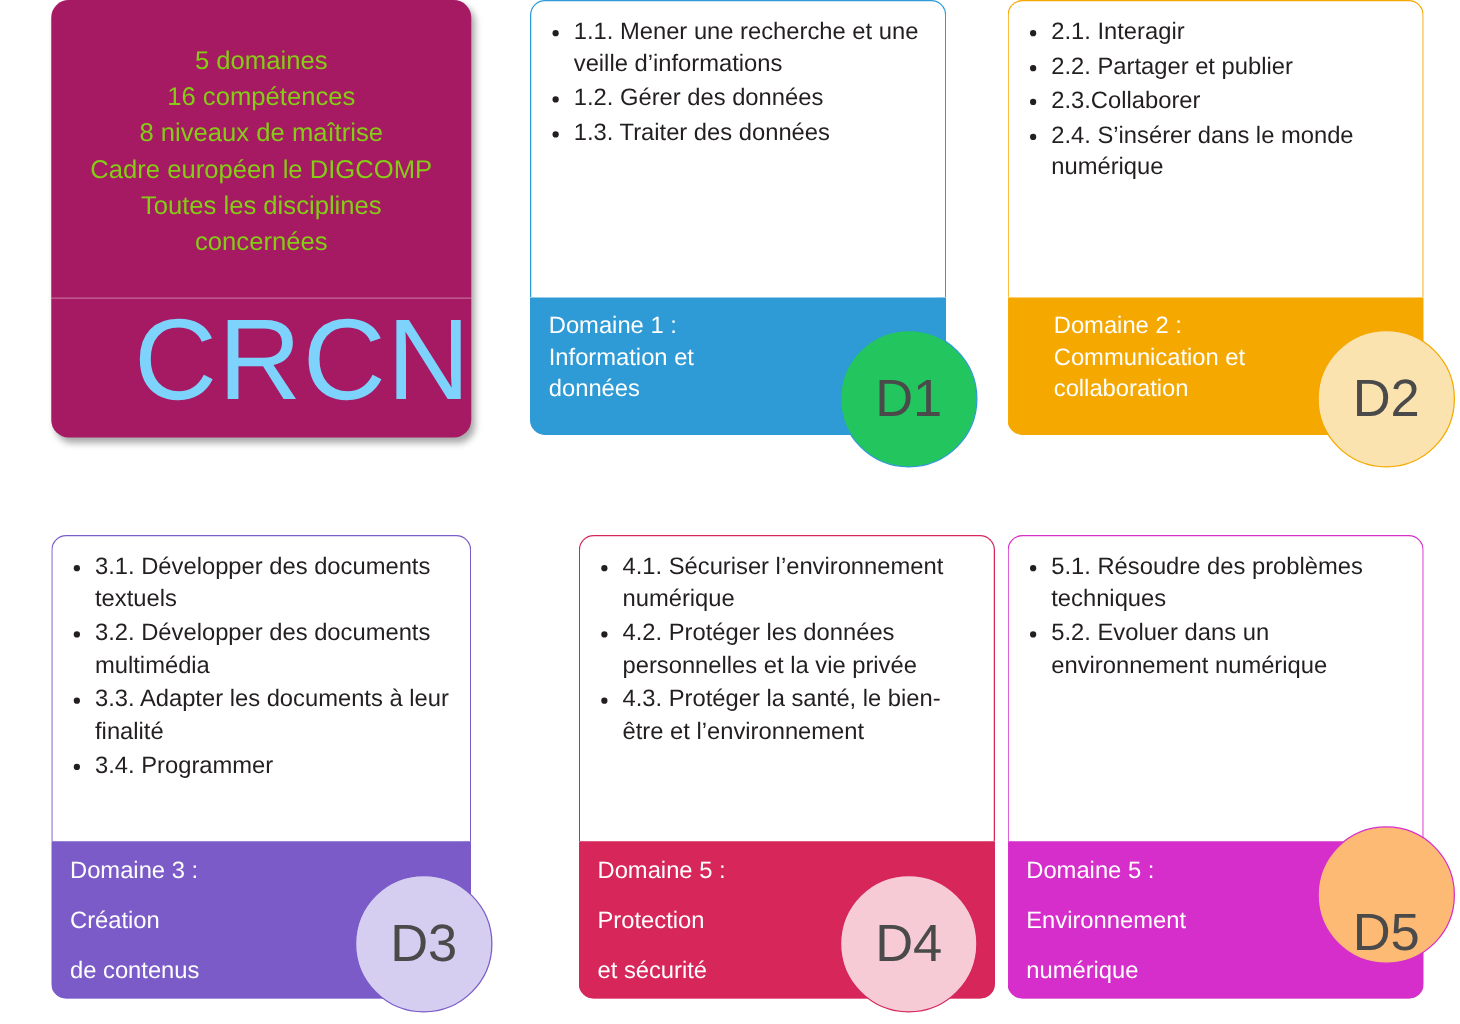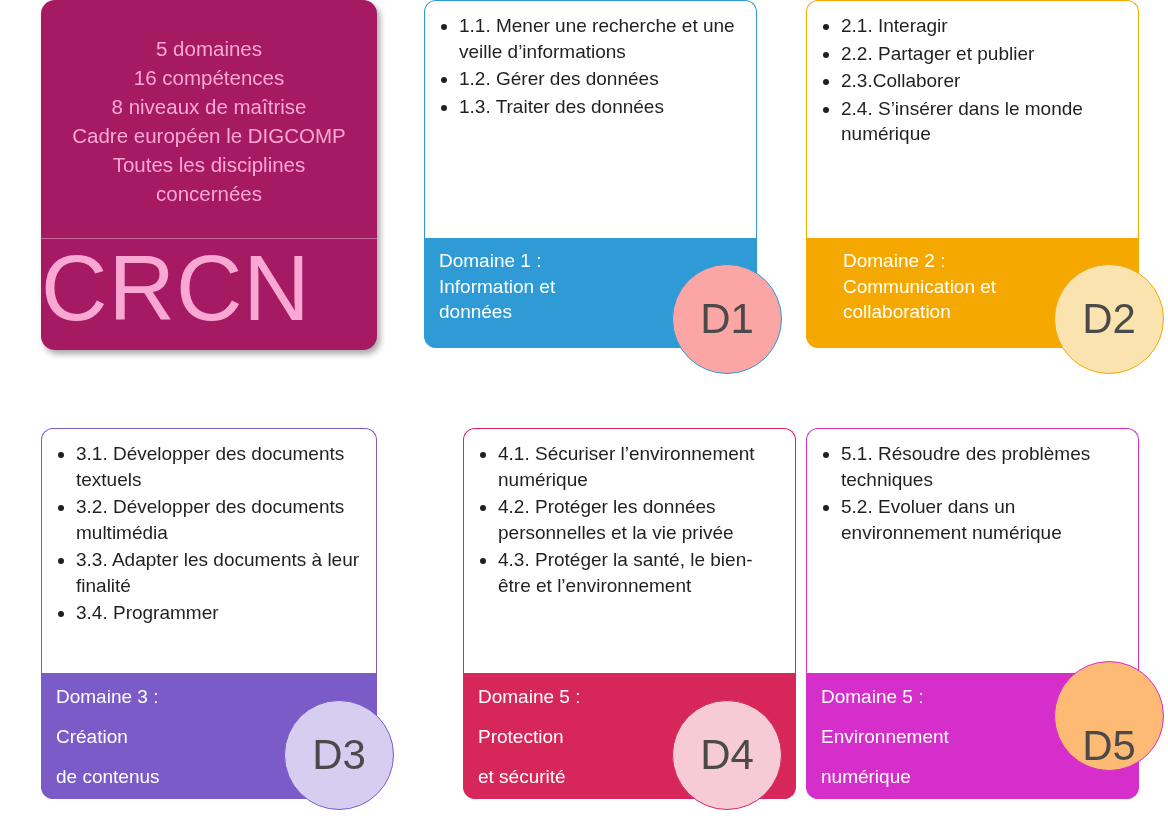--- a/index.html
+++ b/index.html
@@ -32,41 +32,41 @@
     border-radius: 14px;
     box-shadow: 3px 4px 6px rgba(0,0,0,0.35);
     color: #ffffff;
     box-sizing: border-box;
   }
   .intro-lines {
     padding-top: 34px;
     text-align: center;
     font-size: 20.5px;
     line-height: 29px;
-    color: #f9a8d4;
+    color: #84cc16;
   }
   .intro-lines div { white-space: nowrap; }
   .intro-divider {
     position: absolute;
     left: 0;
     top: 238px;
     width: 100%;
     height: 1px;
     background: rgba(255,255,255,0.35);
   }
   .intro-title {
     position: absolute;
     left: 0;
     top: 236px;
     width: 100%;
-    text-align: left;
+    text-align: right;
     font-size: 92px;
     line-height: 105px;
     letter-spacing: 1px;
-    color: #f9a8d4;
+    color: #7dd3fc;
   }
 
   
   .domain-card {
     position: absolute;
     box-sizing: border-box;
     border-radius: 12px;
     background: #ffffff;
     overflow: visible;
   }
@@ -145,21 +145,21 @@
         <li>1.2. Gérer des données</li>
         <li>1.3. Traiter des données</li>
       </ul>
     </div>
     <div class="domain-footer" style="height:110px; background:#2E9BD6; border-color:#2E9BD6;">
       <div class="ftline">Domaine 1 :</div>
       <div class="ftline">Information et</div>
       <div class="ftline">données</div>
     </div>
   </div>
-  <div class="badge" style="left:672px; top:264px; background:#fca5a5; border-color:#2E9BD6;">
+  <div class="badge" style="left:672px; top:264px; background:#22c55e; border-color:#2E9BD6;">
     <span>D1</span>
   </div>
 
   <div class="domain-card" style="left:806px; top:0px; width:333px; height:348px;">
     <div class="domain-body" style="height:238px; border-color:#F5A800;">
       <ul class="domain-list">
         <li>2.1. Interagir</li>
         <li>2.2. Partager et publier</li>
         <li>2.3.Collaborer</li>
         <li>2.4. S’insérer dans le monde numérique</li>

